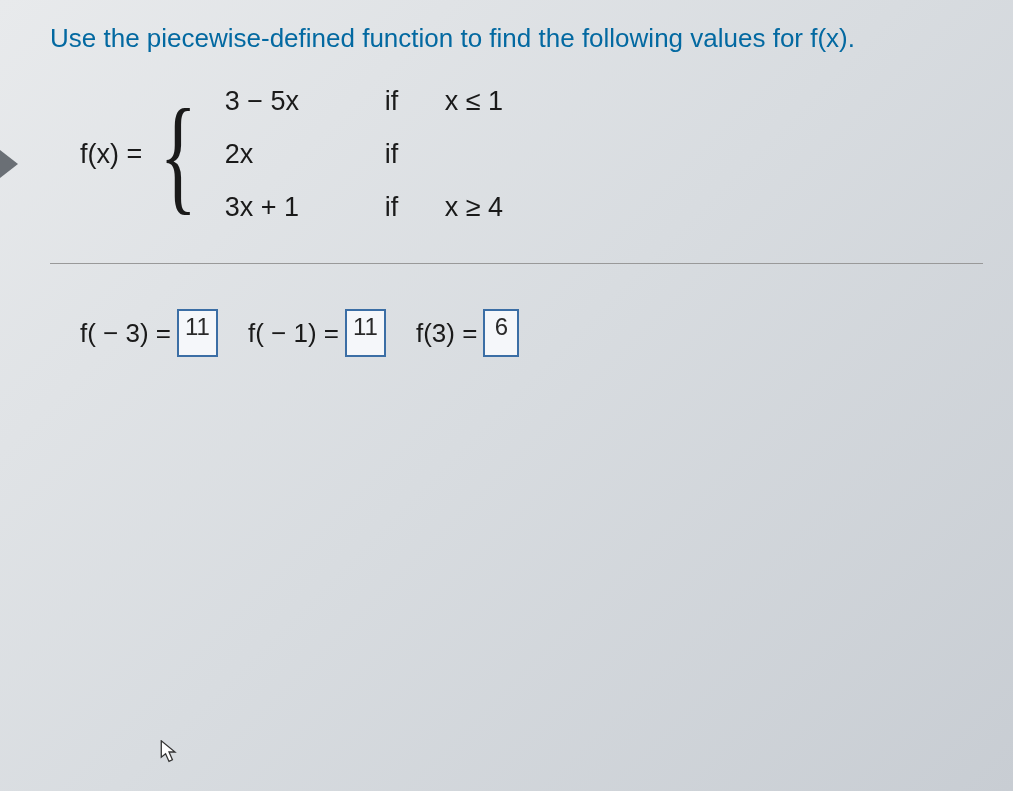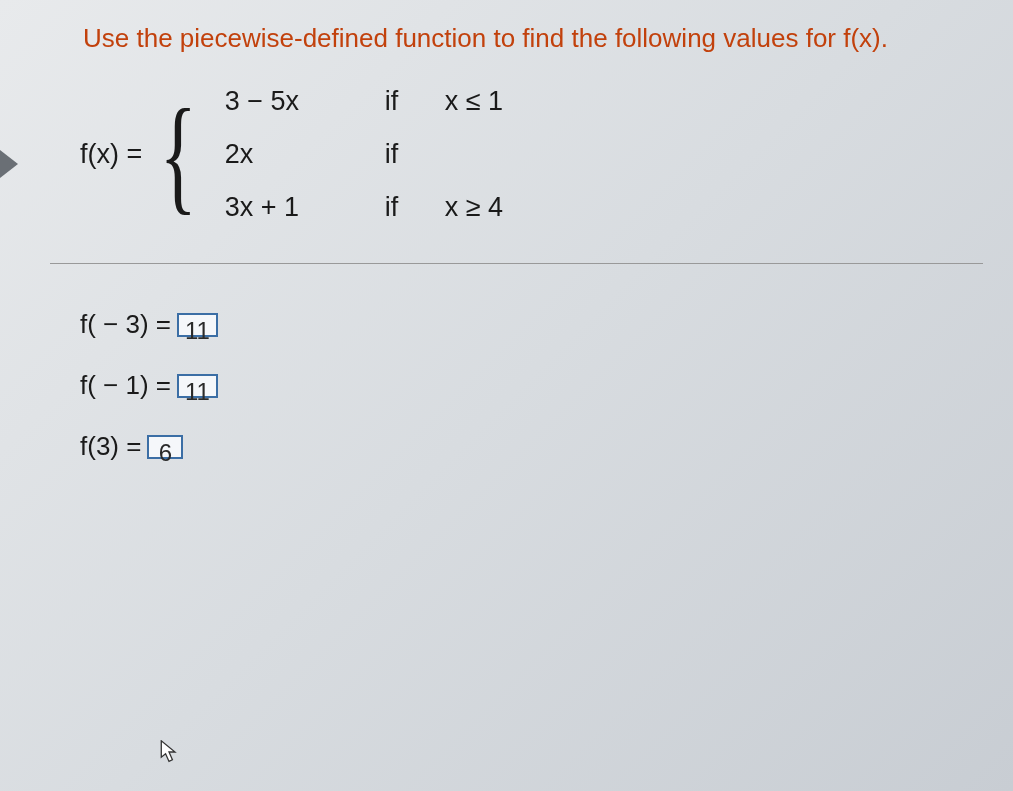--- a/index.html
+++ b/index.html
@@ -15,24 +15,23 @@
       padding: 0;
       position: relative;
       overflow: hidden;
     }
     .page {
       padding: 20px 30px 30px 50px;
       color: #1a1a1a;
     }
     .instruction {
       font-size: 26px;
-      color: #c2410c;
+      color: #0369a1;
       margin-bottom: 30px;
       line-height: 1.4;
-      margin-left: 33px;
     }
     .function-def {
       display: flex;
       align-items: center;
       margin-left: 30px;
       margin-bottom: 40px;
       font-size: 27px;
       color: #1a1a1a;
     }
     .fx-label {
@@ -66,36 +65,36 @@
       white-space: nowrap;
     }
     .divider {
       border: none;
       border-top: 1px solid #999;
       margin: 20px 0 45px 0;
     }
     .answers {
       margin-left: 30px;
       display: flex;
-      flex-direction: column;
+      flex-direction: row;
       gap: 30px;
       font-size: 26px;
       color: #1a1a1a;
     }
     .answer-row {
       display: flex;
       align-items: center;
     }
     .answer-label {
       white-space: nowrap;
     }
     .answer-box {
       display: inline-block;
       min-width: 36px;
-      height: 24px;
+      height: 48px;
       border: 2px solid #3b6ea5;
       background: #f5f7fa;
       text-align: center;
       line-height: 32px;
       padding: 0 6px;
       margin-left: 6px;
       font-size: 24px;
       color: #2a2a2a;
     }
     .answer-box.active {

